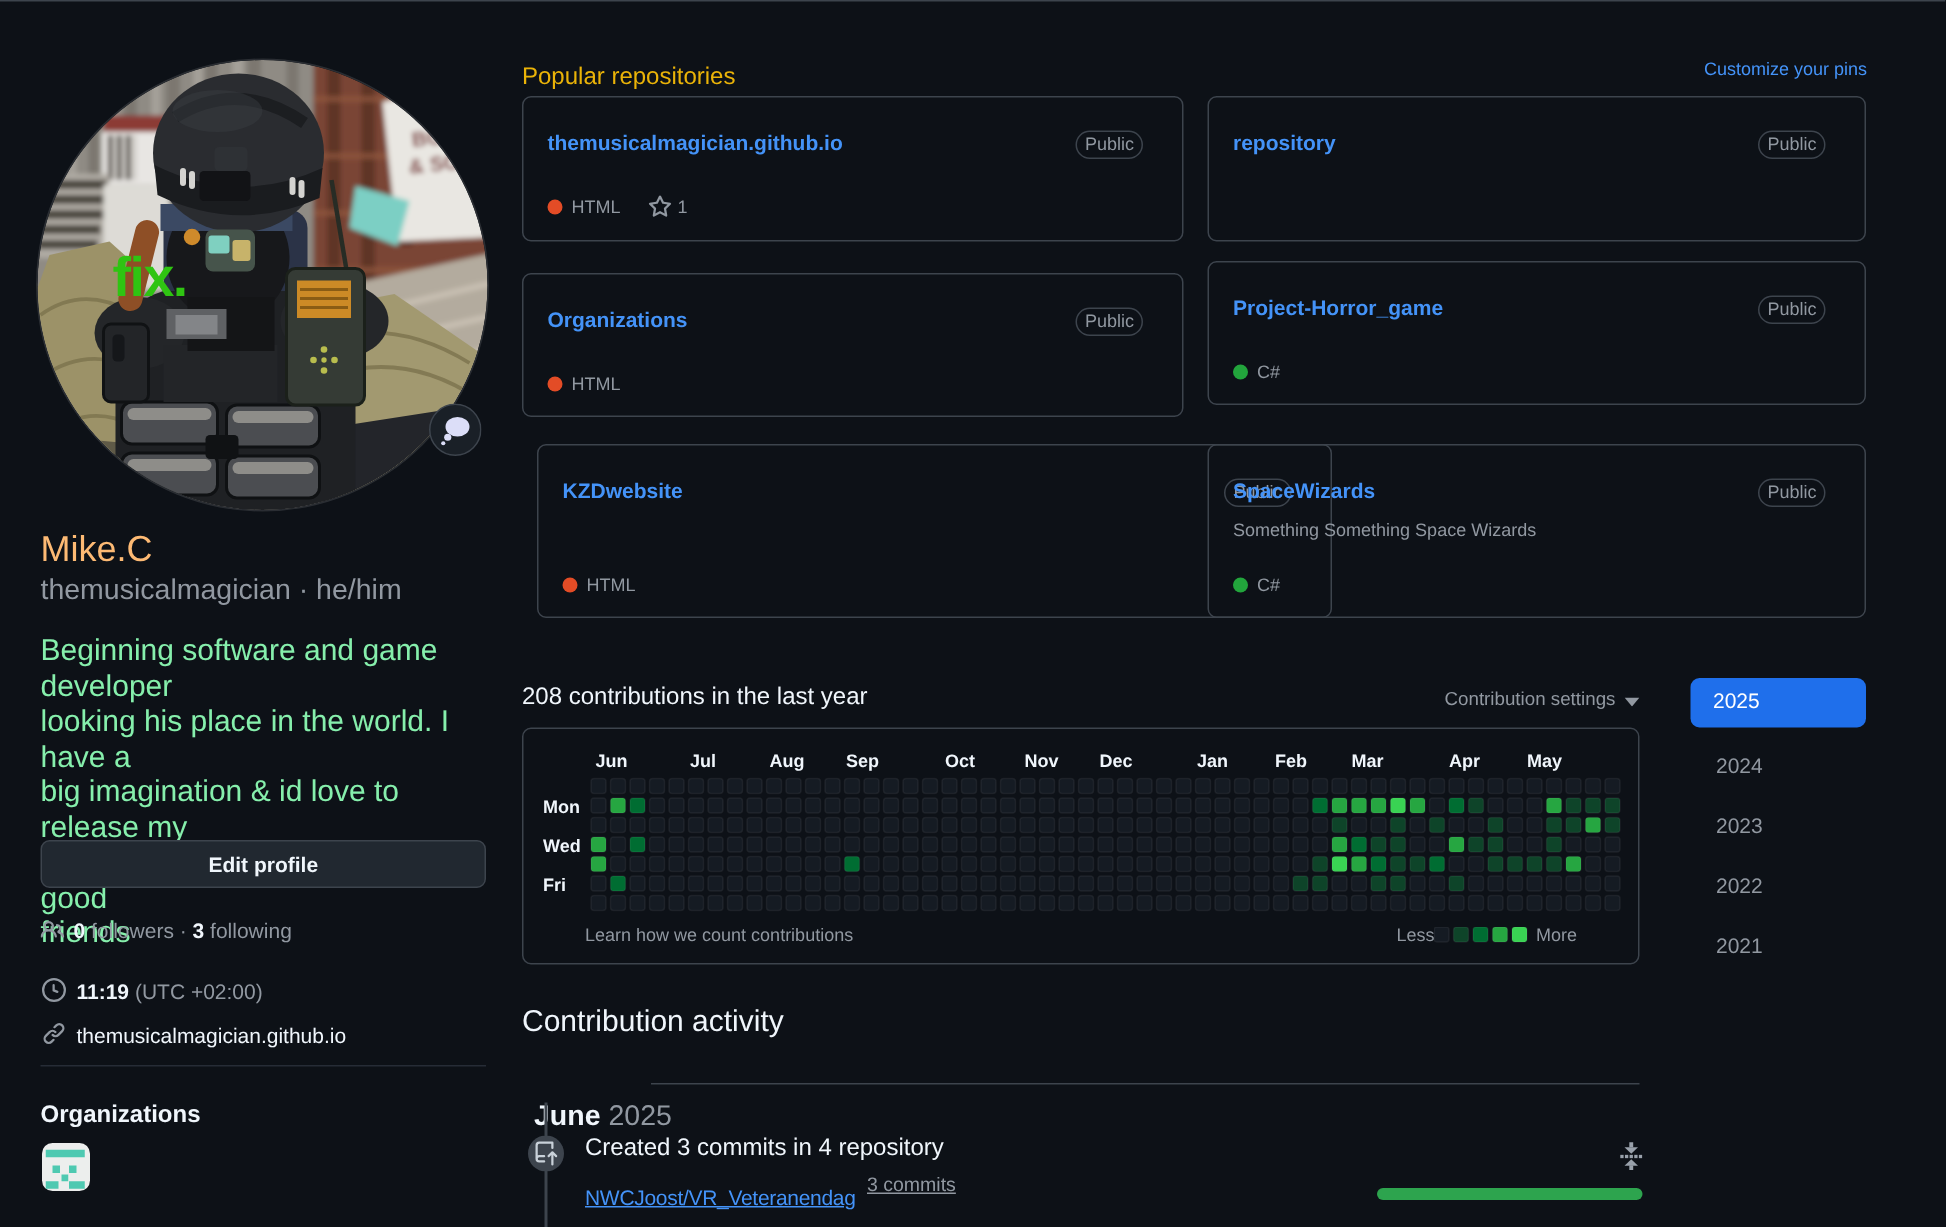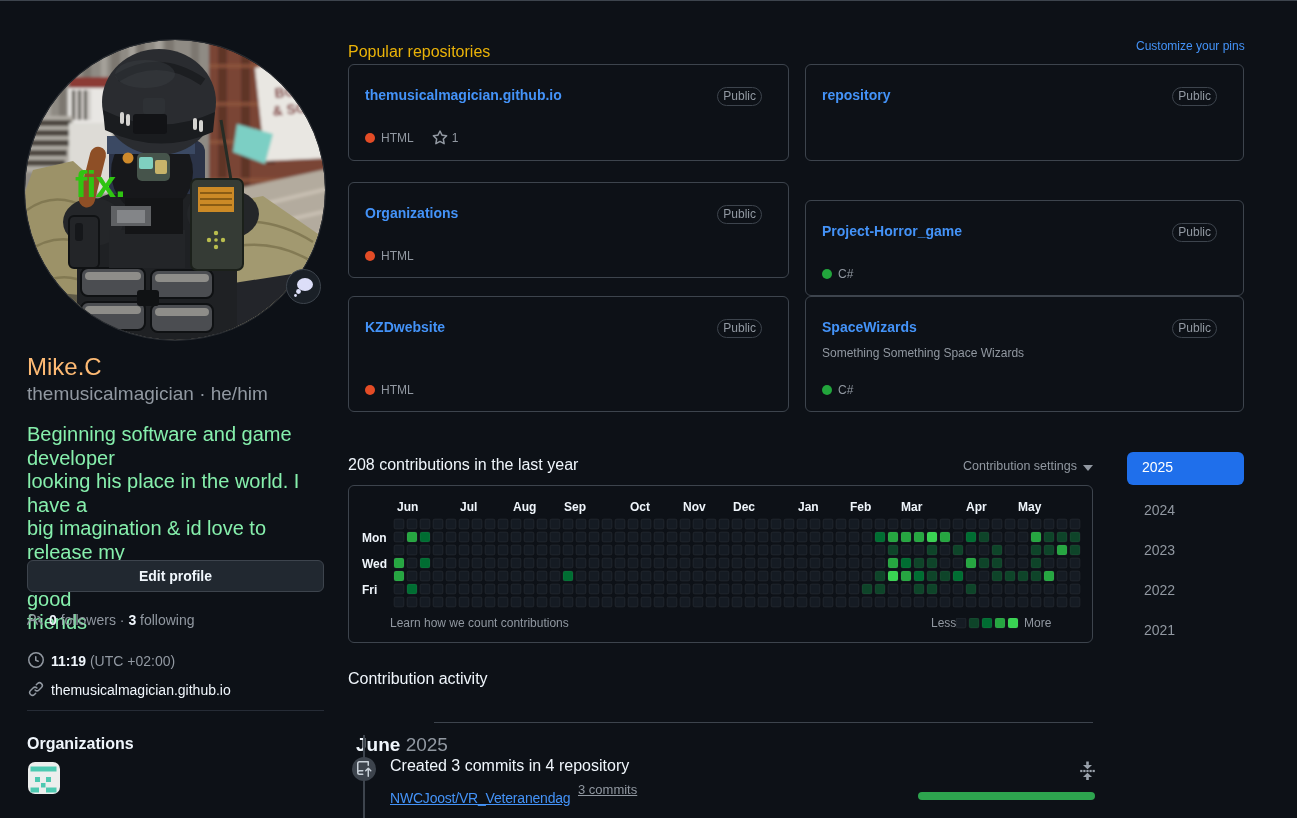--- a/index.html
+++ b/index.html
@@ -229,29 +229,29 @@
     <div class="pill">Public</div>
   </div>
 <div class="card" style="left:348px;top:182px;width:441px;height:96px">
     <div class="ctitle">Organizations</div>
     <div class="pill">Public</div>
     <div class="cmeta">
       <span class="dot" style="background:#e34c26"></span>
       <span class="lang">HTML</span>
     </div>
   </div>
-<div class="card" style="left:805px;top:200px;width:439px;height:96px">
+<div class="card" style="left:805px;top:174px;width:439px;height:96px">
     <div class="ctitle">Project-Horror_game</div>
     <div class="pill">Public</div>
     <div class="cmeta">
       <span class="dot" style="background:#22a53c"></span>
       <span class="lang">C#</span>
     </div>
   </div>
-<div class="card" style="left:348px;top:296px;width:441px;height:116px">
+<div class="card" style="left:358px;top:296px;width:530px;height:116px">
     <div class="ctitle">KZDwebsite</div>
     <div class="pill">Public</div>
     <div class="cmeta">
       <span class="dot" style="background:#e34c26"></span>
       <span class="lang">HTML</span>
     </div>
   </div>
 <div class="card" style="left:805px;top:296px;width:439px;height:116px">
     <div class="ctitle">SpaceWizards</div>
     <div class="pill">Public</div>
@@ -669,21 +669,21 @@
     <rect x="52" y="0" width="10" height="10" rx="2" fill="#39d353" stroke="rgba(255,255,255,0.06)"></rect>
   </svg>
 <div class="abs" style="left:1024px;top:616px;font-size:12px;color:#9198a1">More</div>
 
 <div class="abs" style="left:1127px;top:452px;width:117px;height:33px;background:#1f6feb;border-radius:6px;color:#ffffff;font-size:14px;line-height:30px;padding-left:15px">2025</div>
 <div class="yr" style="top:502px">2024</div>
 <div class="yr" style="top:542px">2023</div>
 <div class="yr" style="top:582px">2022</div>
 <div class="yr" style="top:622px">2021</div>
 
-<div class="abs" style="left:348px;top:670px;font-size:16px;color:#f0f6fc">Contribution activity</div>
+<div class="abs" style="left:348px;top:670px;font-size:20px;color:#f0f6fc">Contribution activity</div>
 <div class="abs" style="left:356px;top:734px;font-size:19px;color:#f0f6fc"><b>June</b> <span style="color:#9198a1">2025</span></div>
 <div class="abs" style="left:434px;top:722px;width:659px;height:1px;background:#3d444d"></div>
 <div class="abs" style="left:363px;top:735px;width:2px;height:83px;background:#3d444d"></div>
 <div class="abs" style="left:352px;top:757px"><svg width="24" height="24" viewBox="0 0 24 24">
 <circle cx="12" cy="12" r="12" fill="#3d444d"></circle>
 <g transform="translate(4,4)" fill="#c9d1d9">
         <path d="M1 2.5A2.5 2.5 0 0 1 3.5 0h8.75a.75.75 0 0 1 .75.75v3.5a.75.75 0 0 1-1.5 0V1.5h-8a1 1 0 0 0-1 1v6.708A2.493 2.493 0 0 1 3.5 9h3.25a.75.75 0 0 1 0 1.5H3.5a1 1 0 0 0 0 2h3.25a.75.75 0 0 1 0 1.5H3.5A2.5 2.5 0 0 1 1 11.5Zm13.23 7.79h-.001l-1.224-1.224v6.184a.75.75 0 0 1-1.5 0V9.066L10.28 10.29a.75.75 0 0 1-1.06-1.061l2.505-2.504a.75.75 0 0 1 1.06 0L15.29 9.23a.751.751 0 0 1-.018 1.042.751.751 0 0 1-1.042.018Z"></path>
       </g>
 </svg></div>
 <div class="abs" style="left:390px;top:757px;font-size:16px;color:#f0f6fc">Created 3 commits in 4 repository</div>

